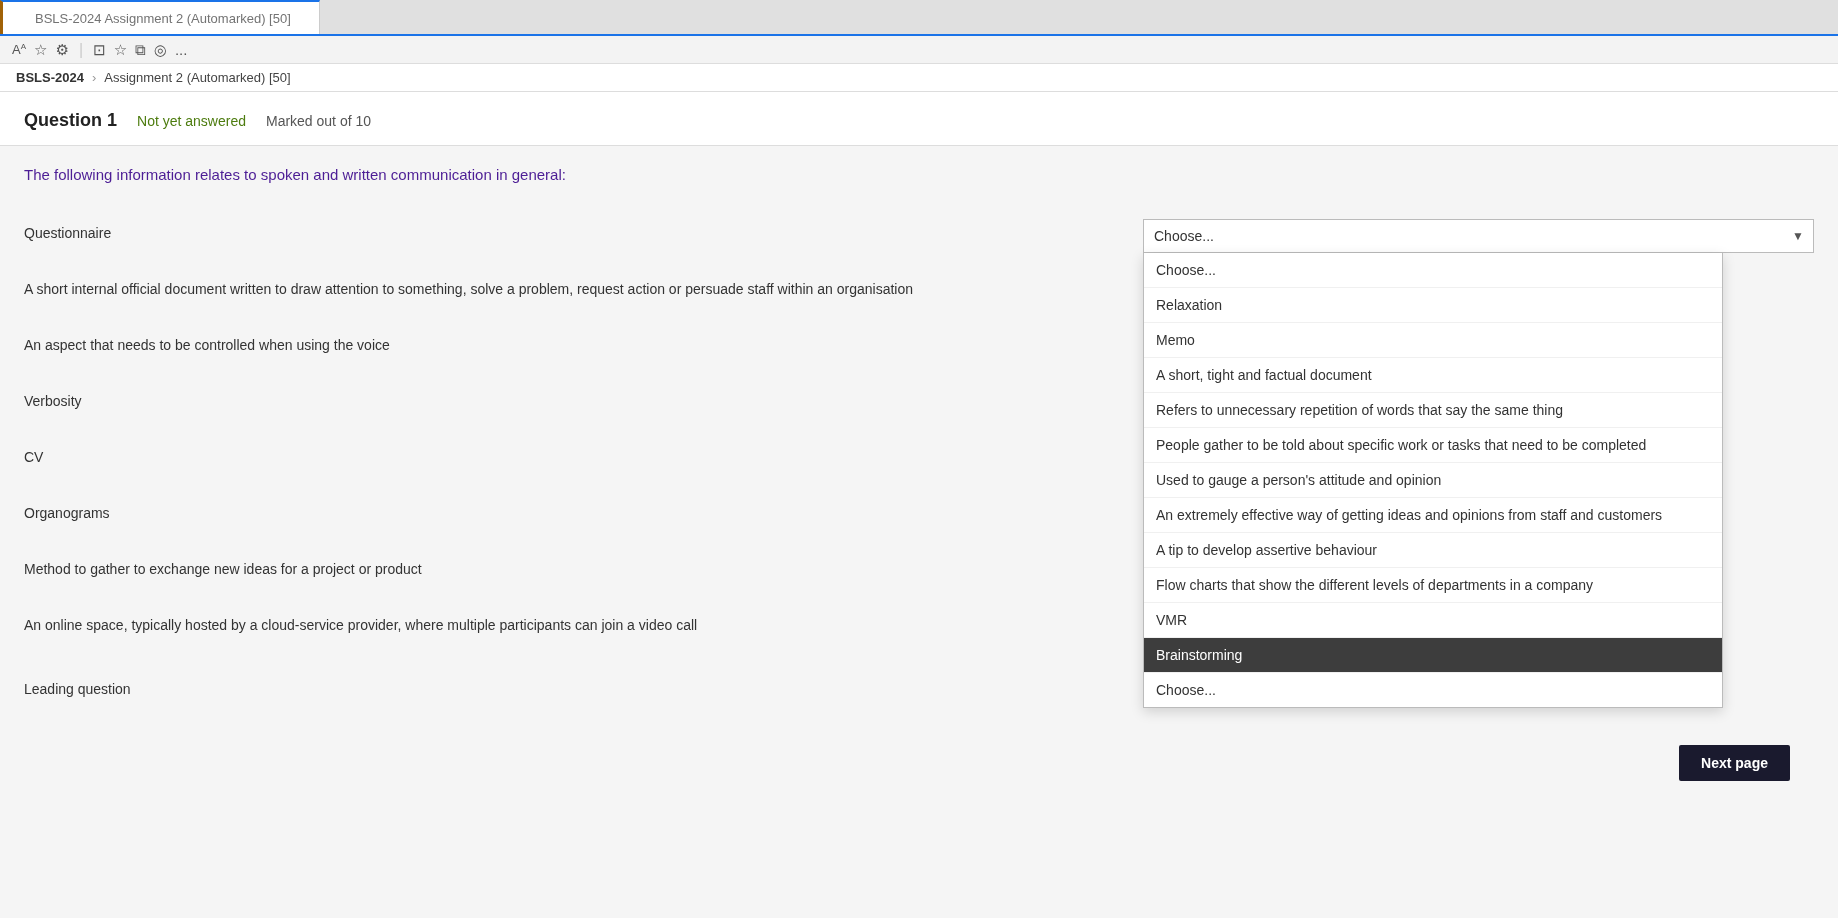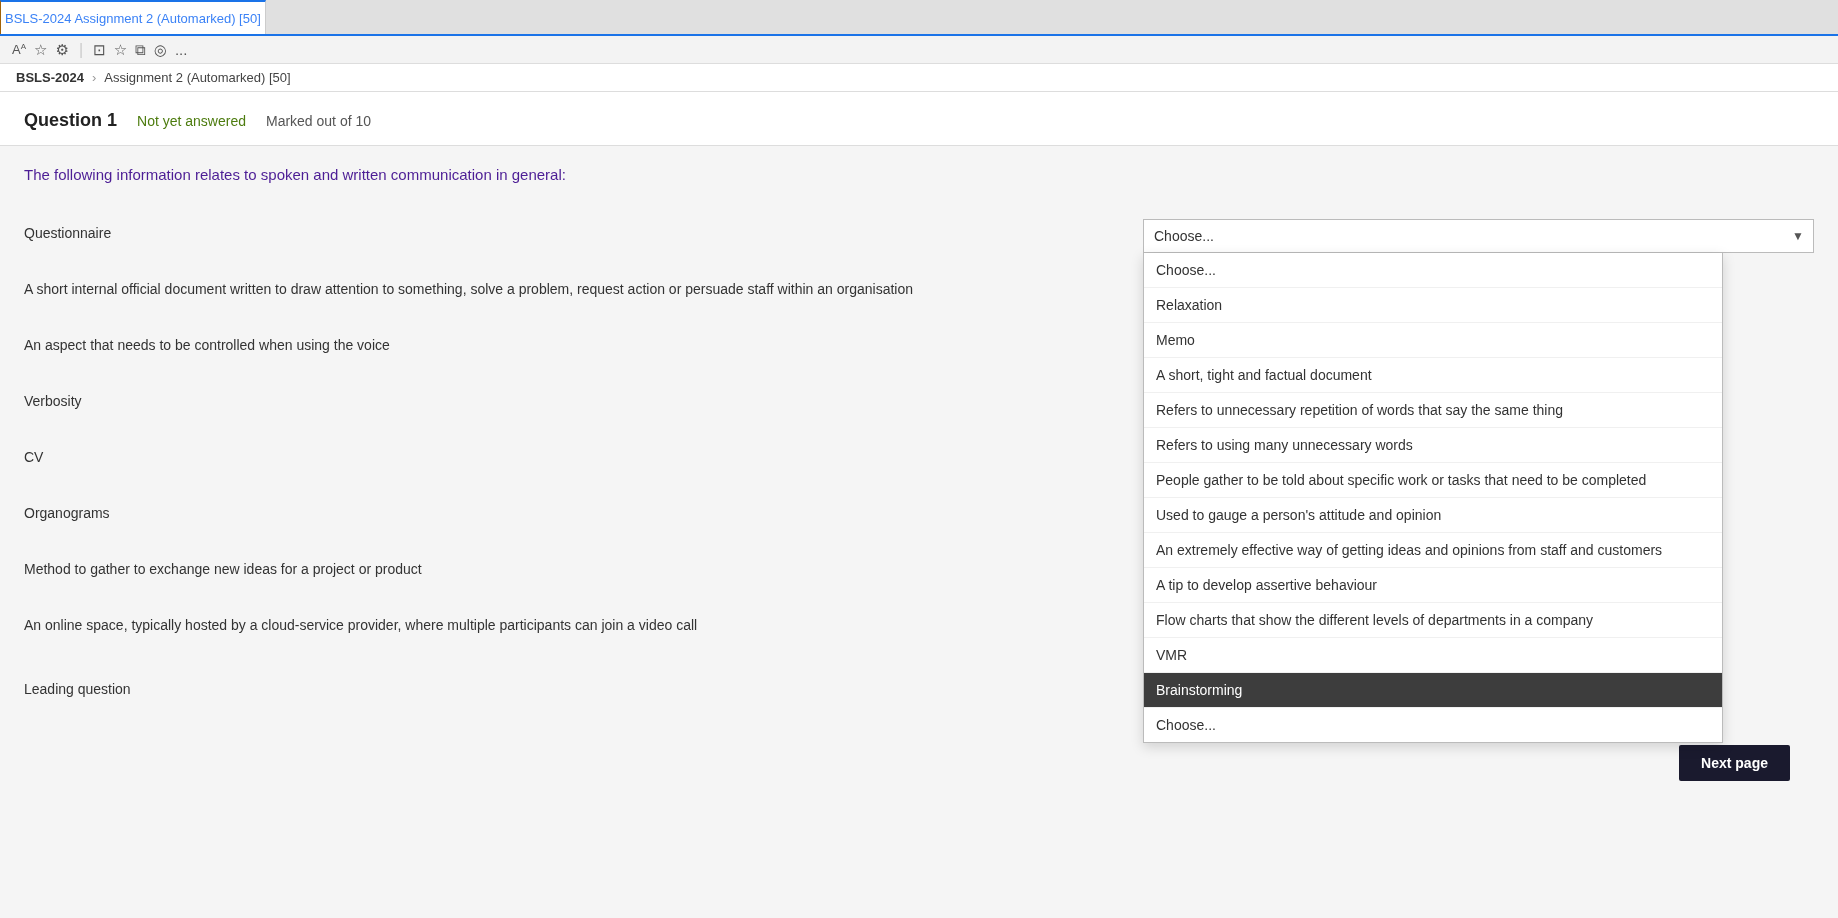--- a/index.html
+++ b/index.html
@@ -27,26 +27,26 @@
       align-items: center;
       padding: 0 0;
       border-bottom: 2px solid #1a73e8;
     }
 
     .tab-active {
       background: white;
       height: 100%;
       display: flex;
       align-items: center;
-      padding: 0 4px;
+      padding: 0 32px;
       font-size: 13px;
-      color: #3b82f6;
+      color: #737373;
       border-right: 1px solid #ccc;
       border-top: 2px solid #1a73e8;
-      border-left: 1px solid #a16207;
+      border-left: 3px solid #a16207;
       max-width: 320px;
       overflow: hidden;
       text-overflow: ellipsis;
       white-space: nowrap;
     }
 
     .main-content {
       background: #f5f5f5;
       padding: 0;
       min-height: 880px;
@@ -287,21 +287,20 @@
             <option>Choose...</option>
           </select>
           <span class="select-arrow">▼</span>
           
           <div class="dropdown-open">
             <div class="dropdown-item">Choose...</div>
             <div class="dropdown-item">Relaxation</div>
             <div class="dropdown-item">Memo</div>
             <div class="dropdown-item">A short, tight and factual document</div>
             <div class="dropdown-item">Refers to unnecessary repetition of words that say the same thing</div>
-            <div class="dropdown-item">Refers to using many unnecessary words</div>
             <div class="dropdown-item">People gather to be told about specific work or tasks that need to be completed</div>
             <div class="dropdown-item">Used to gauge a person's attitude and opinion</div>
             <div class="dropdown-item">An extremely effective way of getting ideas and opinions from staff and customers</div>
             <div class="dropdown-item">A tip to develop assertive behaviour</div>
             <div class="dropdown-item">Flow charts that show the different levels of departments in a company</div>
             <div class="dropdown-item">VMR</div>
             <div class="dropdown-item selected">Brainstorming</div>
             <div class="dropdown-item">Choose...</div>
           </div>
         </div>

